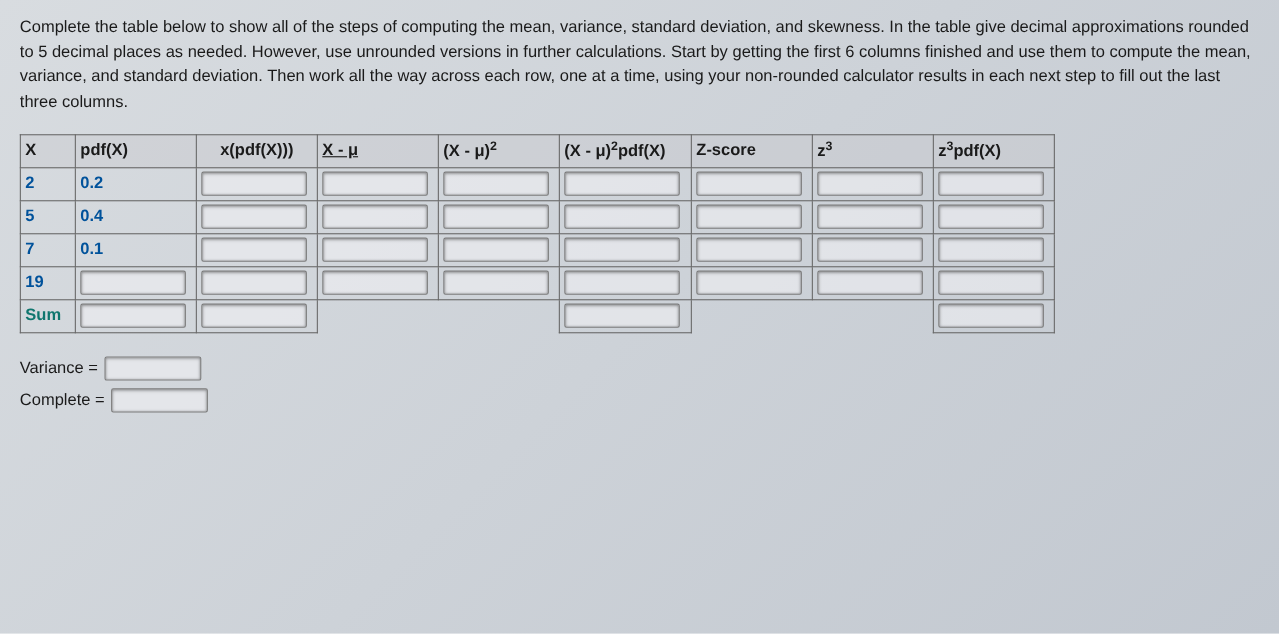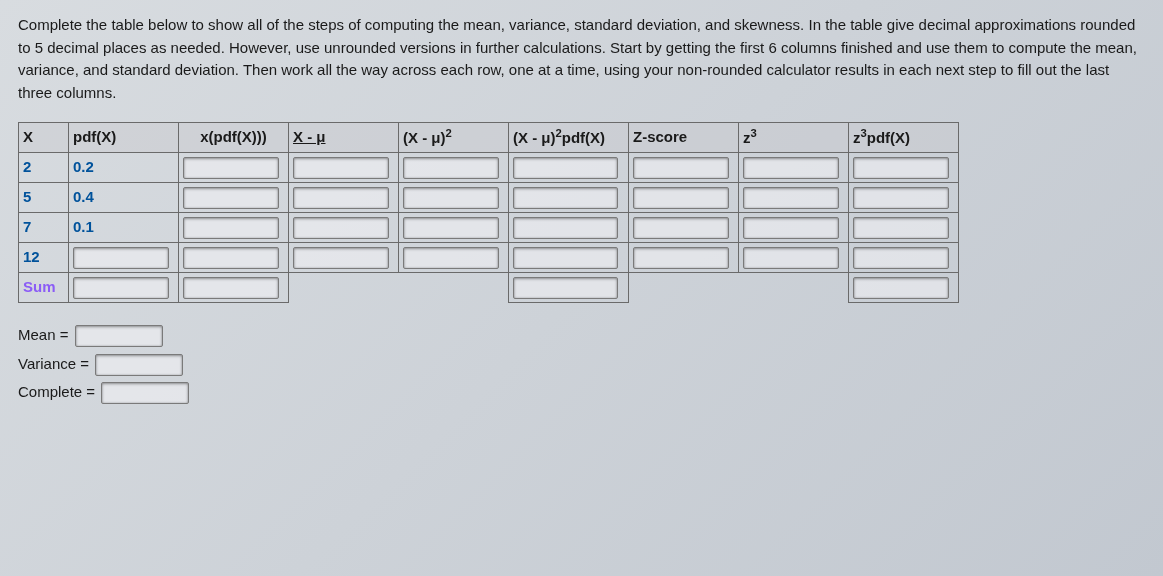--- a/index.html
+++ b/index.html
@@ -103,50 +103,46 @@
     <td class="val">0.1</td>
     <td><span class="inp inp-cell"></span></td>
     <td><span class="inp inp-cell"></span></td>
     <td><span class="inp inp-cell"></span></td>
     <td><span class="inp inp-cell"></span></td>
     <td><span class="inp inp-cell"></span></td>
     <td><span class="inp inp-cell"></span></td>
     <td><span class="inp inp-cell"></span></td>
   </tr>
   <tr>
-    <td class="val">12</td>
+    <td class="val">19</td>
     <td><span class="inp inp-cell"></span></td>
     <td><span class="inp inp-cell"></span></td>
     <td><span class="inp inp-cell"></span></td>
     <td><span class="inp inp-cell"></span></td>
     <td><span class="inp inp-cell"></span></td>
     <td><span class="inp inp-cell"></span></td>
     <td><span class="inp inp-cell"></span></td>
     <td><span class="inp inp-cell"></span></td>
   </tr>
   <tr>
-    <td class="bold val" style="color:#8b5cf6;">Sum</td>
+    <td class="bold val" style="color:#0f766e;">Sum</td>
     <td><span class="inp inp-cell"></span></td>
     <td><span class="inp inp-cell"></span></td>
     <td style="border:none;"></td>
     <td style="border:none;"></td>
     <td><span class="inp inp-cell"></span></td>
     <td style="border:none;"></td>
     <td style="border:none;"></td>
     <td><span class="inp inp-cell"></span></td>
   </tr>
 </tbody>
   </table>
 
 <div class="results">
   <div>
-    <span>Mean =</span>
-    <span class="inp"></span>
-  </div>
-  <div>
     <span>Variance =</span>
     <span class="inp"></span>
   </div>
   <div>
     <span>Complete =</span>
     <span class="inp"></span>
   </div>
 </div>
 
 </body></html>

